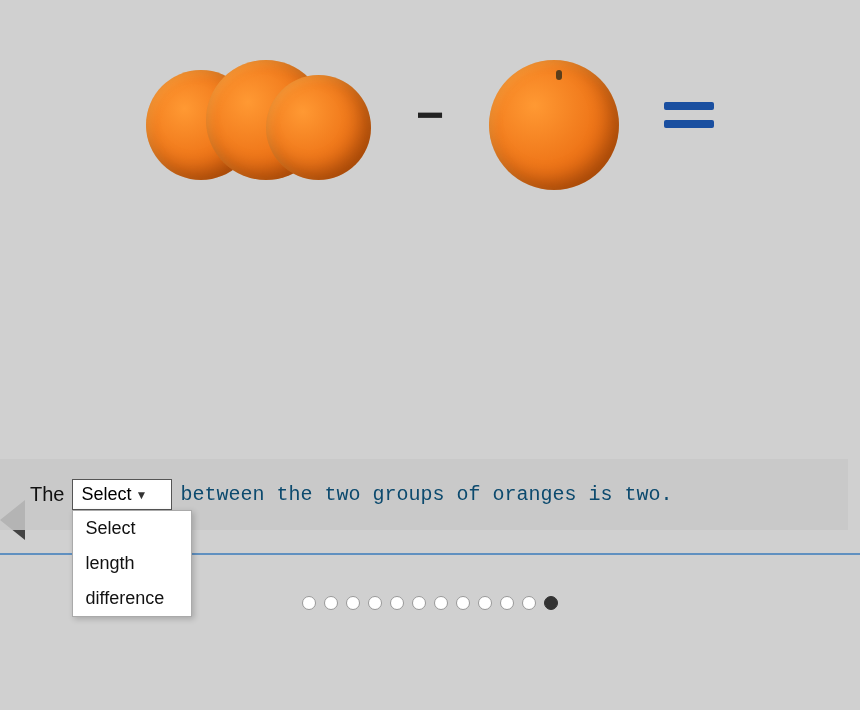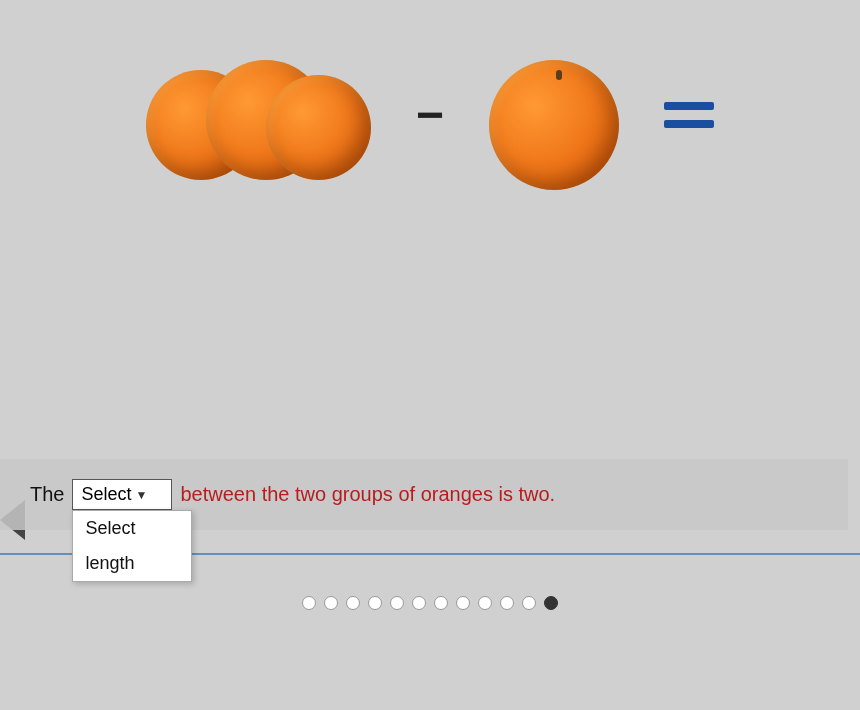--- a/index.html
+++ b/index.html
@@ -177,21 +177,22 @@
     .dropdown-item {
       padding: 7px 12px;
       font-size: 18px;
       color: #111;
       cursor: pointer;
       background: #fff;
     }
 
     .sentence-suffix {
       font-size: 20px;
-      color: #b91c1c;
+      color: #0c4a6e;
+      font-family: Liberation Mono, monospace;
     }
 
     
     .divider {
       position: absolute;
       bottom: 155px;
       left: 0;
       right: 0;
       height: 2px;
       background: #6090c0;
@@ -273,20 +274,21 @@
 
       <div class="select-container">
         <button class="select-button">
           <span>Select</span>
           <span class="dropdown-arrow">▼</span>
         </button>
 
         <div class="dropdown-menu">
           <div class="dropdown-item">Select</div>
           <div class="dropdown-item">length</div>
+          <div class="dropdown-item">difference</div>
         </div>
       </div>
 
       <span class="sentence-suffix">between the two groups of oranges is two.</span>
     </div>
   </div>
 
   <div class="divider"></div>
 
   <div class="progress-area">

